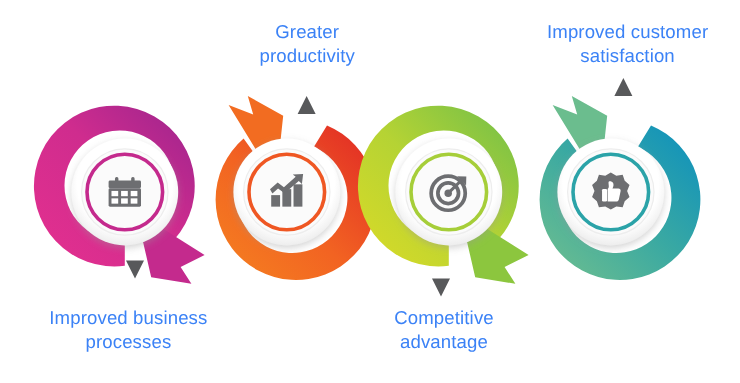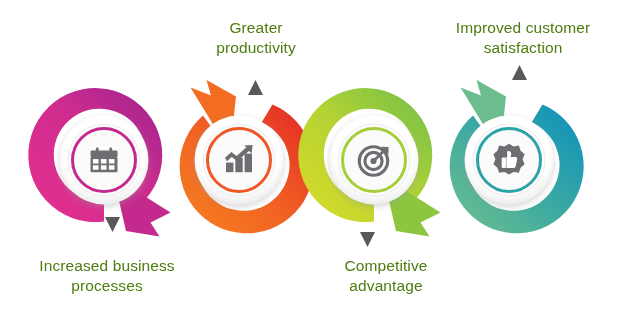--- a/index.html
+++ b/index.html
@@ -21,32 +21,32 @@
   .stage-svg {
     position: absolute;
     left: 0;
     top: 0;
     width: 617px;
     height: 319px;
   }
   .label {
     position: absolute;
     text-align: center;
-    color: #4d7c0f;
+    color: #3b82f6;
     font-size: 15.5px;
     line-height: 1.28;
     font-family: "Liberation Sans", sans-serif;
     white-space: pre-line;
     letter-spacing: 0.1px;
   }
   .label-top { }
   .label-bottom { }
   #label-0 { left: 12px;  top: 256px; width: 190px; }
   #label-1 { left: 186px; top: 18px;  width: 140px; }
-  #label-2 { left: 316px; top: 256px; width: 140px; }
+  #label-2 { left: 300px; top: 256px; width: 140px; }
   #label-3 { left: 428px; top: 18px;  width: 190px; }
 </style>
 </head>
 <body>
 
 <div id="infographic">
 
   <svg class="stage-svg" viewBox="0 0 617 319">
     <defs>
 
@@ -172,21 +172,21 @@
         <rect x="-7.3" y="-2.6" width="4.2" height="10.6" rx="1.1" fill="#ffffff"></rect>
       </g>
     </g>
 
     <polygon points="105,217 120,217 112.5,232" fill="#58595b"></polygon>
     <polygon points="248,95 263,95 255.5,80" fill="#58595b"></polygon>
     <polygon points="360,232 375,232 367.5,247" fill="#58595b"></polygon>
     <polygon points="512,80 527,80 519.5,65" fill="#58595b"></polygon>
   </svg>
 
-  <div class="label label-bottom" id="label-0">Increased business
+  <div class="label label-bottom" id="label-0">Improved business
 processes</div>
 
   <div class="label label-top" id="label-1">Greater
 productivity</div>
 
   <div class="label label-bottom" id="label-2">Competitive
 advantage</div>
 
   <div class="label label-top" id="label-3">Improved customer
 satisfaction</div>

